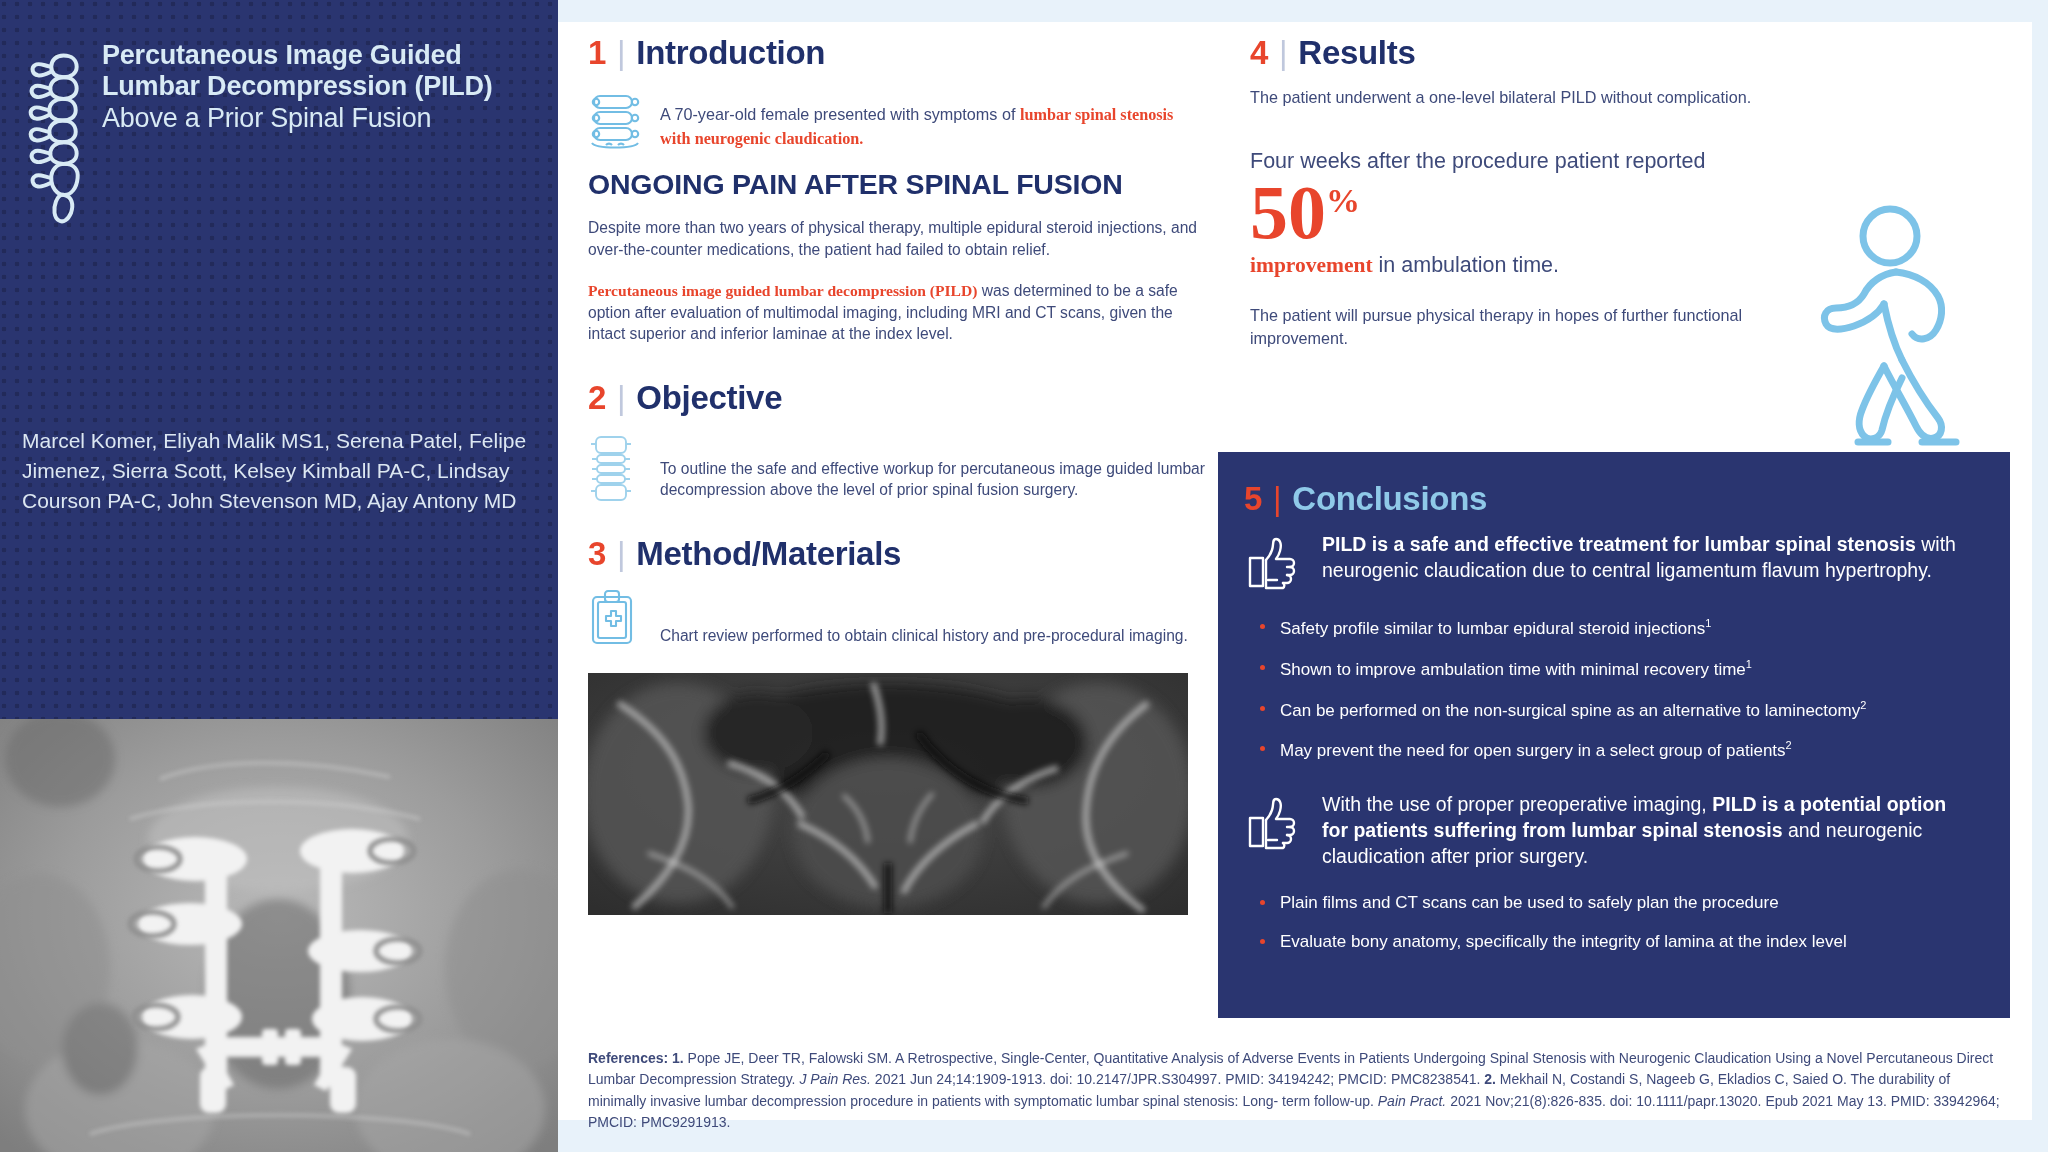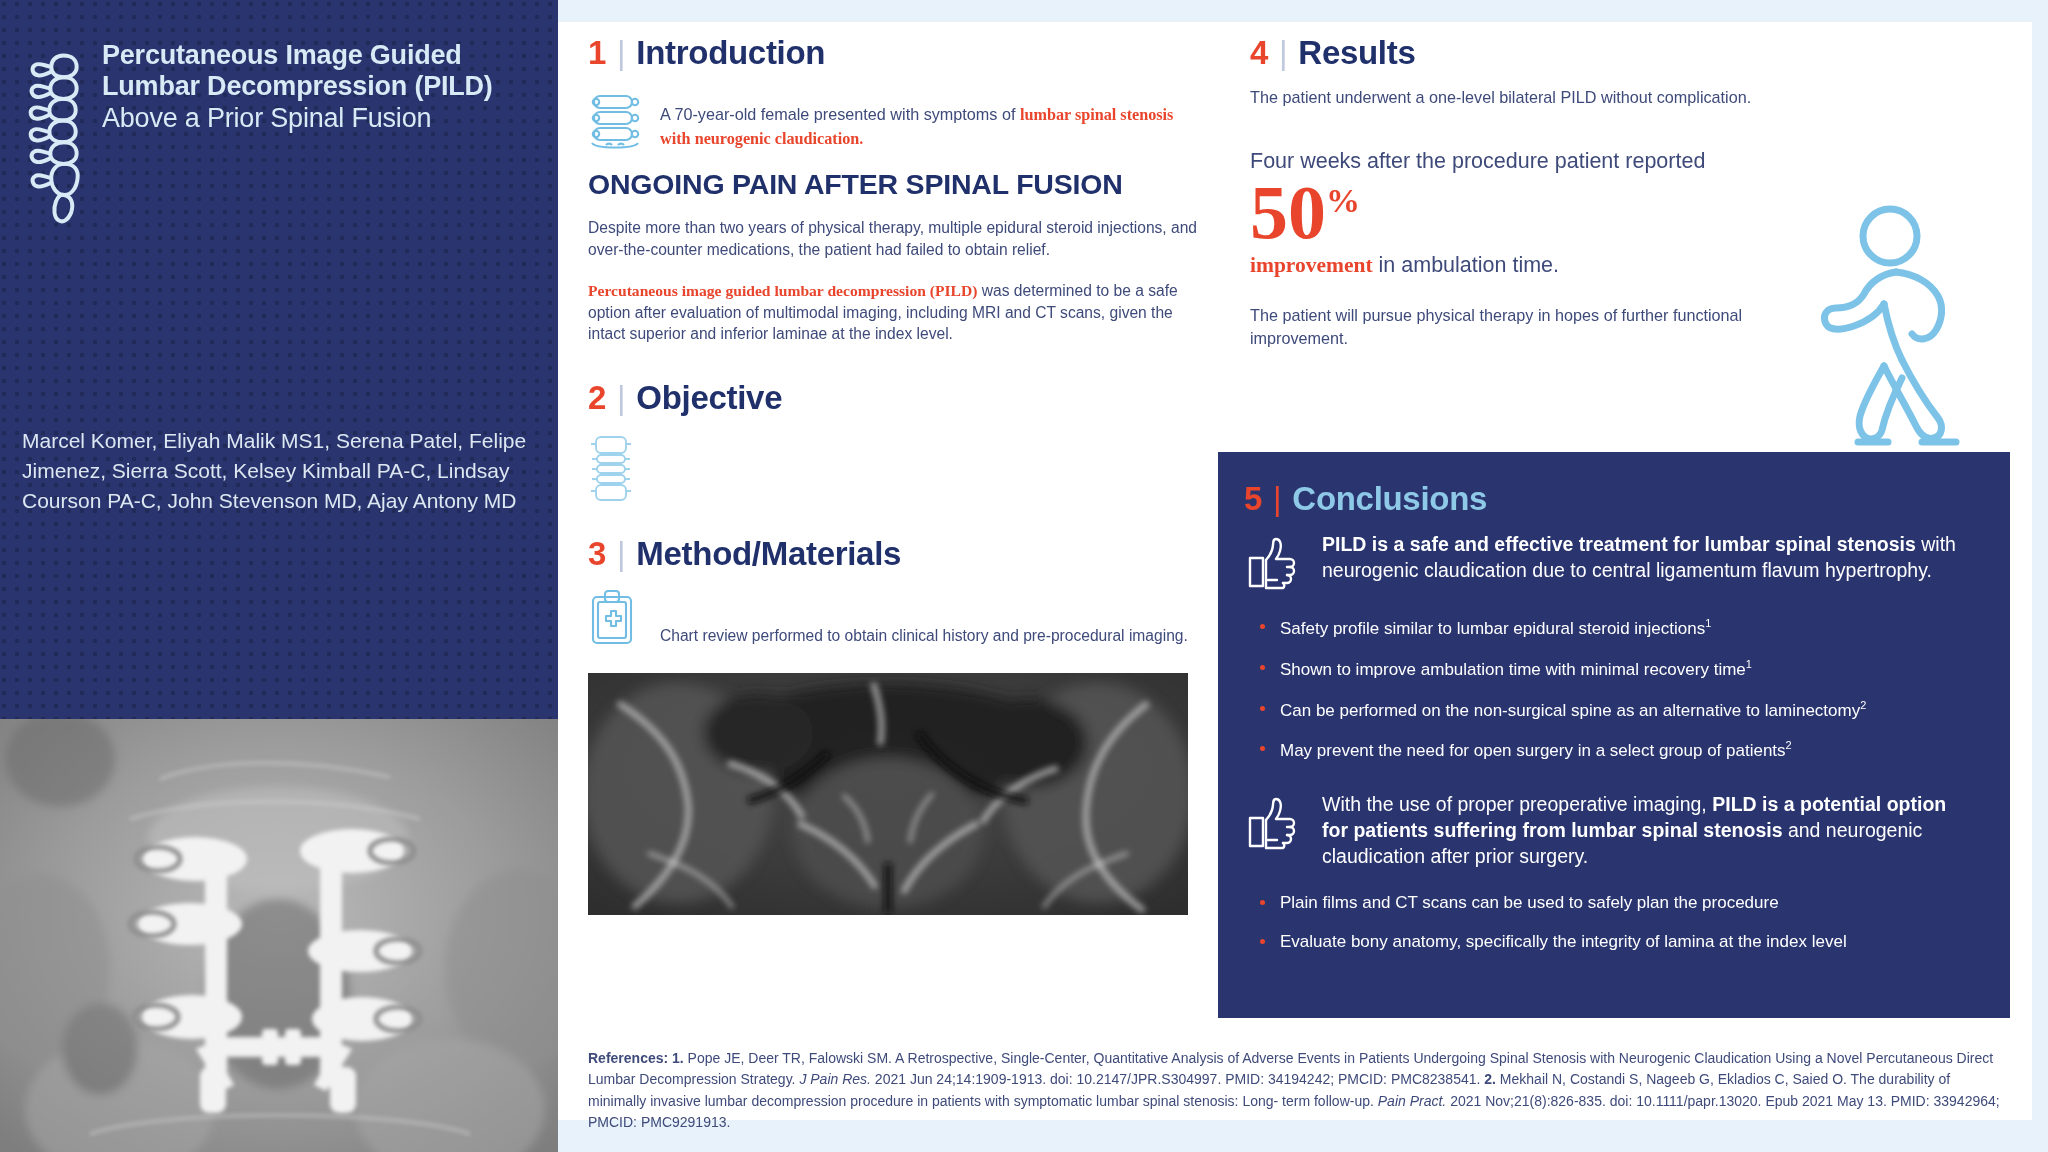--- a/index.html
+++ b/index.html
@@ -386,20 +386,21 @@
           <path d="M13 22 h20 a4 4 0 0 1 4 4 a4 4 0 0 1 -4 4 h-20 a4 4 0 0 1 -4 -4 a4 4 0 0 1 4 -4 z"></path>
           <path d="M9 26 h-5 M37 26 h5"></path>
           <path d="M13 32 h20 a4 4 0 0 1 4 4 a4 4 0 0 1 -4 4 h-20 a4 4 0 0 1 -4 -4 a4 4 0 0 1 4 -4 z"></path>
           <path d="M9 36 h-5 M37 36 h5"></path>
           <path d="M13 42 h20 a4 4 0 0 1 4 4 a4 4 0 0 1 -4 4 h-20 a4 4 0 0 1 -4 -4 a4 4 0 0 1 4 -4 z"></path>
           <path d="M9 46 h-5 M37 46 h5"></path>
           <path d="M13 52 h20 a5 5 0 0 1 5 5 v5 a5 5 0 0 1 -5 5 h-20 a5 5 0 0 1 -5 -5 v-5 a5 5 0 0 1 5 -5 z"></path>
           <path d="M8 58 h-5 M38 58 h5"></path>
         </svg>
       </div>
+      <p class="body">To outline the safe and effective workup for percutaneous image guided lumbar decompression above the level of prior spinal fusion surgery.</p>
     </div>
 
     <div class="spacer-34"></div>
 
     <div class="sec-head">
       <span class="sec-num">3</span>
       <span class="sec-bar">|</span>
       <span>Method/Materials</span>
     </div>
 

